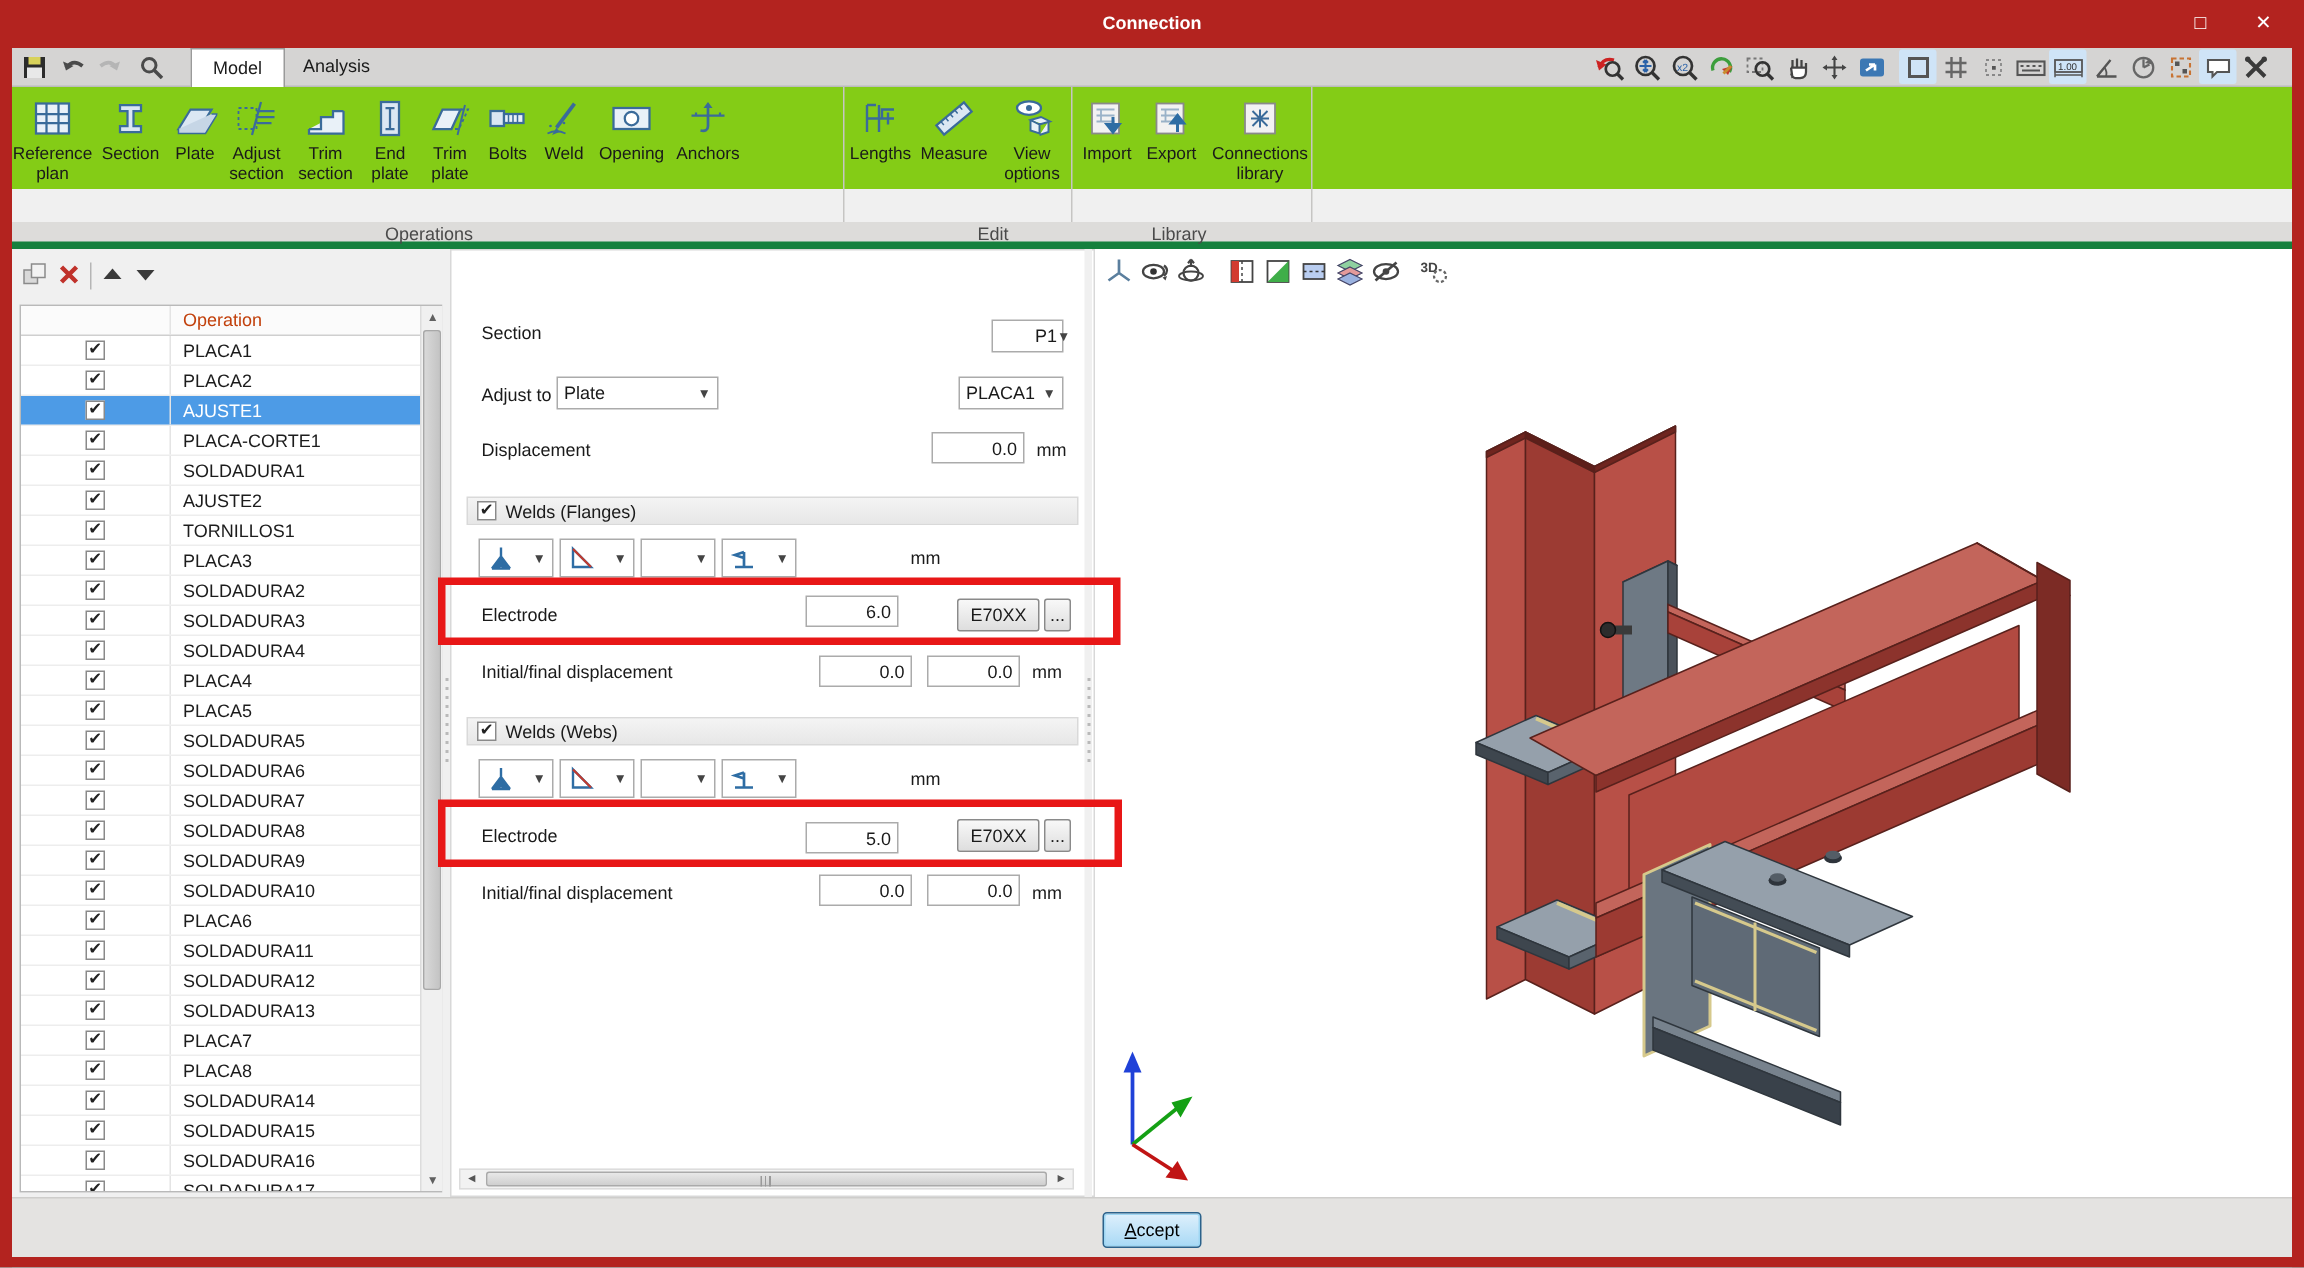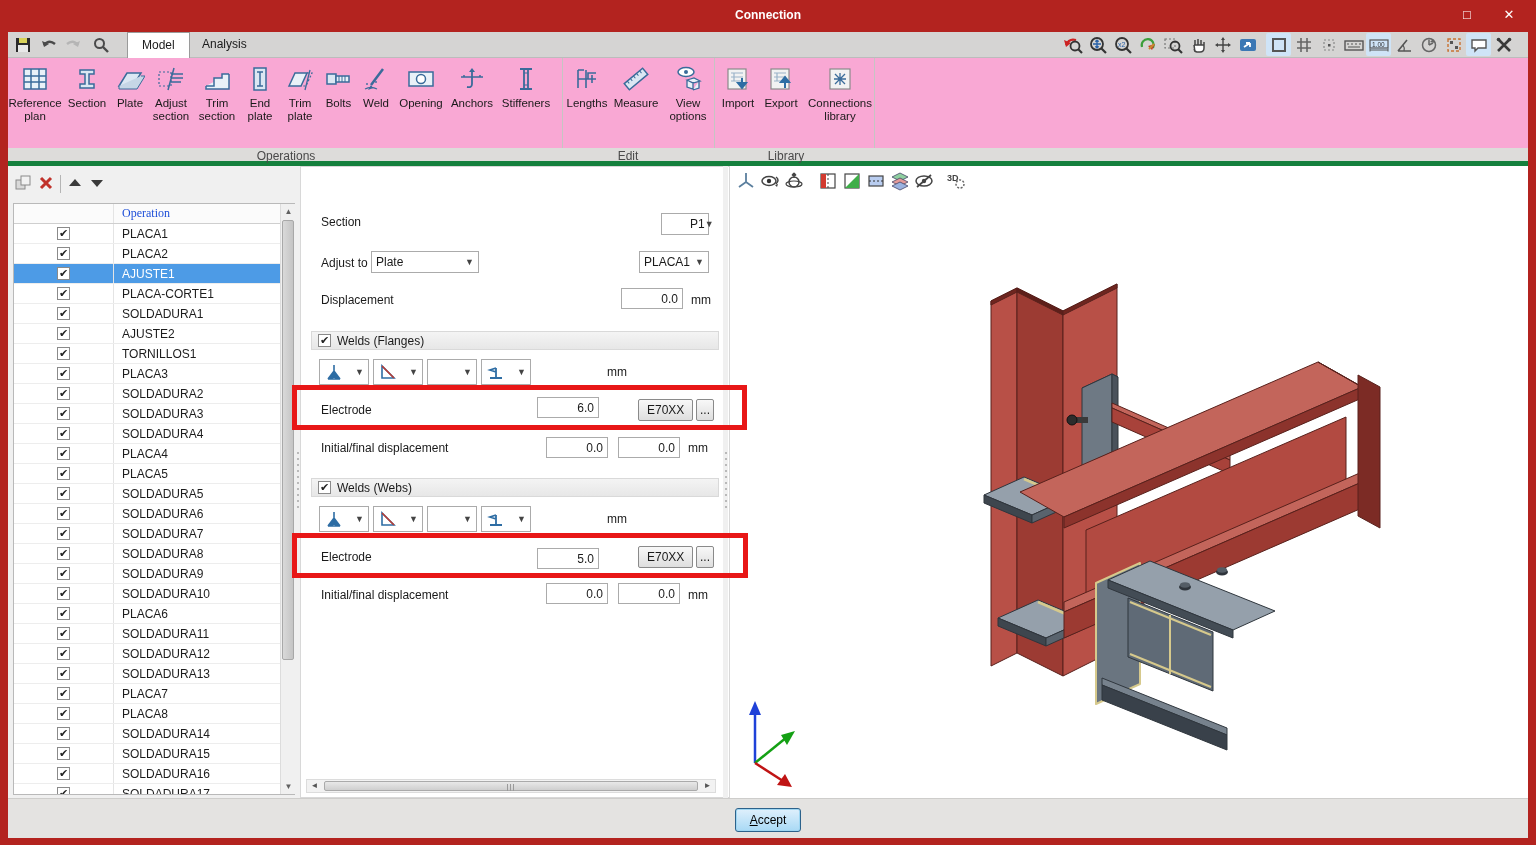--- a/index.html
+++ b/index.html
@@ -14,34 +14,34 @@
   .frame{left:0;top:0;width:1536px;height:845px;border-left:8px solid #b3231f;border-right:8px solid #b3231f;border-bottom:7px solid #b3231f;pointer-events:none;z-index:60;}
   
   .toolbarrow{left:8px;top:32px;width:1520px;height:26px;background:#d5d4d3;border-bottom:1px solid #bcbcbc;}
   .qicon{top:2px;width:22px;height:22px;display:flex;align-items:center;justify-content:center;}
   .tab{top:0;height:26px;padding:0 14px;line-height:25px;color:#1a1a1a;}
   .tab.active{background:#fff;border:1px solid #9a9a9a;border-bottom:none;}
   .ticon{width:25px;height:23px;display:inline-flex;align-items:center;justify-content:center;border-radius:2px;}
   .ticon.on{background:#cfe4f7;}
   .tsep{width:6px;height:23px;}
   
-  .ribbon{left:8px;top:58px;width:1520px;height:90px;background:#f9a8d4;}
+  .ribbon{left:8px;top:58px;width:1520px;height:68px;background:#84cc16;}
   .rstrip{left:8px;top:148px;width:1520px;height:18px;background:#dddcda;border-bottom:5px solid #15803d;color:#4a4a4a;}
   .rgroup{top:0;height:90px;display:flex;align-items:flex-start;}
   .rbtn{display:flex;flex-direction:column;align-items:center;padding-top:6px;height:90px;text-align:center;
     font-size:11.5px;line-height:13px;color:#1a1a1a;}
   .rbtn svg{margin-bottom:3px;}
   .rsep{top:58px;width:1px;height:108px;background:#c6c5c3;}
   .glabel{top:0;width:120px;text-align:center;line-height:17px;font-size:12px;}
   
   .lp-toolbar{left:14px;top:172px;height:24px;display:flex;align-items:center;gap:6px;}
   .lsep{width:1px;height:18px;background:#b5b5b5;}
   .list{left:13px;top:203px;width:282px;height:592px;background:#fff;border:1px solid #b9b9b9;overflow:hidden;}
   .lhead{height:20px;background:#fbfbfb;border-bottom:1px solid #cfcfcf;position:relative;}
-  .lhead .colname{position:absolute;left:108px;top:2px;color:#1d4ed8;font-family:Liberation Serif, serif;}
+  .lhead .colname{position:absolute;left:108px;top:2px;color:#c2410c;}
   .lrow{height:20px;display:flex;align-items:center;border-bottom:1px solid #ededed;position:relative;}
   .lrow .c1{width:99px;display:flex;justify-content:center;}
   .lrow .c2{padding-left:9px;color:#1c1c1c;white-space:nowrap;}
   .colline{position:absolute;left:99px;top:0;bottom:0;width:1px;background:#e4e4e4;}
   .lrow.sel{background:#4d9be6;}
   .lrow.sel .c2{color:#fff;}
   .cb{width:13px;height:13px;background:#fff;border:1px solid #8a8a8a;font-size:11px;line-height:11px;text-align:center;color:#222;}
   .vsb{left:280px;top:204px;width:15px;height:590px;background:#f0f0f0;border-left:1px solid #dcdcdc;}
   .vsb .ar{position:absolute;left:0;width:15px;height:15px;color:#606060;font-size:8px;text-align:center;line-height:15px;}
   .vsb .thumb{position:absolute;left:1px;width:12px;background:linear-gradient(90deg,#d9d9d9,#c4c4c4);border:1px solid #a8a8a8;border-radius:2px;}
@@ -311,27 +311,20 @@
         <span>Opening</span>
         </div>
       <div class="rbtn" style="width:50px">
         <svg width="30" height="30">
             <path d="M15,4 l-3,4 h6 Z" fill="#3a6b9a"></path>
             <path d="M15,7 V20 q0,4 -5,3" fill="none" stroke="#3a6b9a" stroke-width="1.8"></path>
             <path d="M4,13 H26 M7,13 v-2 M23,13 v-2" stroke="#3a6b9a" stroke-width="1.5"></path>
           </svg>
         <span>Anchors</span>
         </div>
-      <div class="rbtn" style="width:58px">
-        <svg width="30" height="30">
-            <path d="M9,5 H21 M9,25 H21 M13,5 V25 M17,5 V25" stroke="#3a6b9a" stroke-width="1.8" fill="none"></path>
-            <path d="M13,9 H17 M13,21 H17" stroke="#3a6b9a" stroke-width="1.2"></path>
-          </svg>
-        <span>Stiffeners</span>
-        </div>
     </div>
     <div class="abs rgroup" style="left:556px;">
       <div class="rbtn" style="width:46px">
         <svg width="30" height="30">
             <path d="M6,6 V24 M6,15 H24 M14,6 V24 M6,6 h6 M20,11 v8 M16,15 v-6 h8" stroke="#3a6b9a" stroke-width="1.6" fill="none"></path>
           </svg>
         <span>Lengths</span>
         </div>
       <div class="rbtn" style="width:52px">
         <svg width="30" height="30">
@@ -375,21 +368,21 @@
           </svg>
         <span>Connections library</span>
         </div>
     </div>
     <div class="abs rsep" style="left:554px;top:0;height:90px;"></div>
     <div class="abs rsep" style="left:706px;top:0;height:90px;"></div>
     <div class="abs rsep" style="left:866px;top:0;height:90px;"></div>
   </div>
   <div class="abs rstrip">
     <span class="abs glabel" style="left:218px;">Operations</span>
-    <span class="abs glabel" style="left:560px;">Edit</span>
+    <span class="abs glabel" style="left:594px;">Edit</span>
     <span class="abs glabel" style="left:718px;">Library</span>
   </div>
 
   <div class="abs lp-toolbar">
     <span><svg width="18" height="18">
           <rect x="2" y="6" width="9" height="9" fill="#d9d9d9" stroke="#8a8a8a"></rect>
           <rect x="7" y="2" width="9" height="9" fill="#f2f2f2" stroke="#8a8a8a"></rect>
         </svg></span>
     <span><svg width="16" height="16">
           <path d="M3,3 L13,13 M13,3 L3,13" stroke="#c0322b" stroke-width="3"></path>

